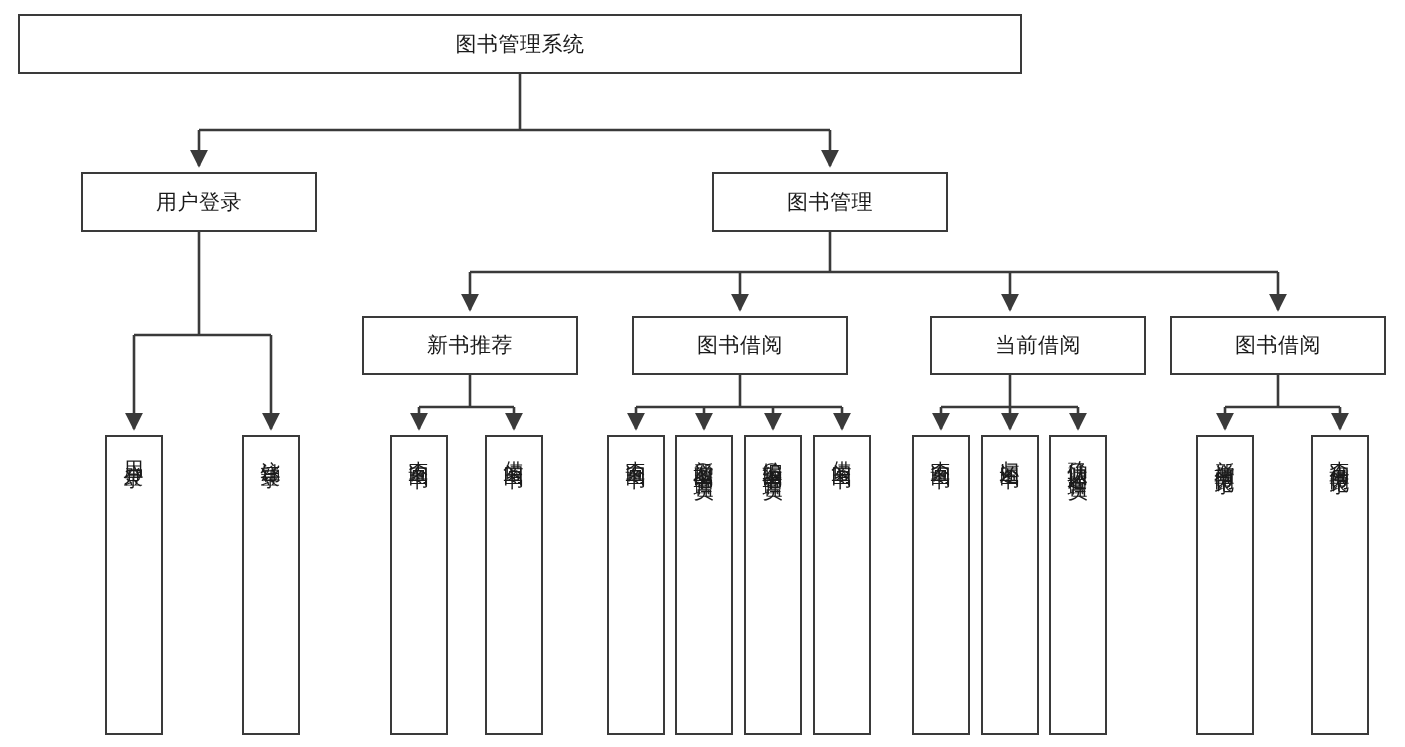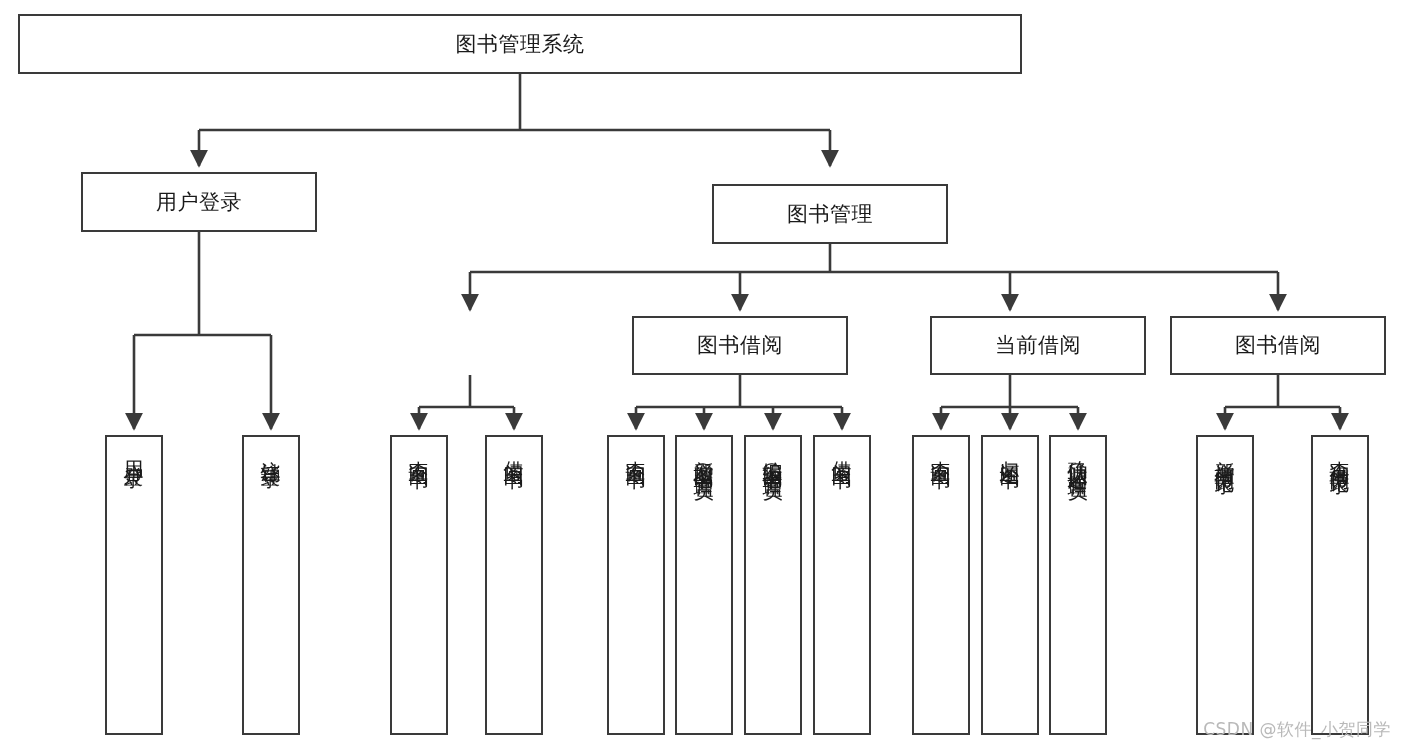--- a/index.html
+++ b/index.html
@@ -129,24 +129,27 @@
     </g>
   </svg>
 
   <div class="node horiz" style="left:18px; top:14px; width:1004px; height:60px;">
     <span class="label">图书管理系统</span>
   </div>
 
   <div class="node horiz" style="left:81px; top:172px; width:236px; height:60px;">
     <span class="label">用户登录</span>
   </div>
-  <div class="node horiz" style="left:712px; top:184px; width:236px; height:60px;">
+  <div class="node horiz" style="left:712px; top:172px; width:236px; height:60px;">
     <span class="label">图书管理</span>
   </div>
 
+  <div class="node horiz" style="left:362px; top:316px; width:216px; height:59px;">
+    <span class="label">新书推荐</span>
+  </div>
   <div class="node horiz" style="left:632px; top:316px; width:216px; height:59px;">
     <span class="label">图书借阅</span>
   </div>
   <div class="node horiz" style="left:902px; top:316px; width:216px; height:59px;margin-left:28px;">
     <span class="label">当前借阅</span>
   </div>
   <div class="node horiz" style="left:1170px; top:316px; width:216px; height:59px;">
     <span class="label">图书借阅</span>
   </div>
 
@@ -187,15 +190,14 @@
     <span class="label">确认归还（管理员）</span>
   </div>
 
   <div class="node vert" style="left:1196px; top:435px; width:58px; height:300px;">
     <span class="label">新增借阅记录</span>
   </div>
   <div class="node vert" style="left:1311px; top:435px; width:58px; height:300px;">
     <span class="label">查询借阅记录</span>
   </div>
 
-  <div class="watermark">CSDN @软件_小贺同学</div>
 
 </div>
 
 </body></html>

